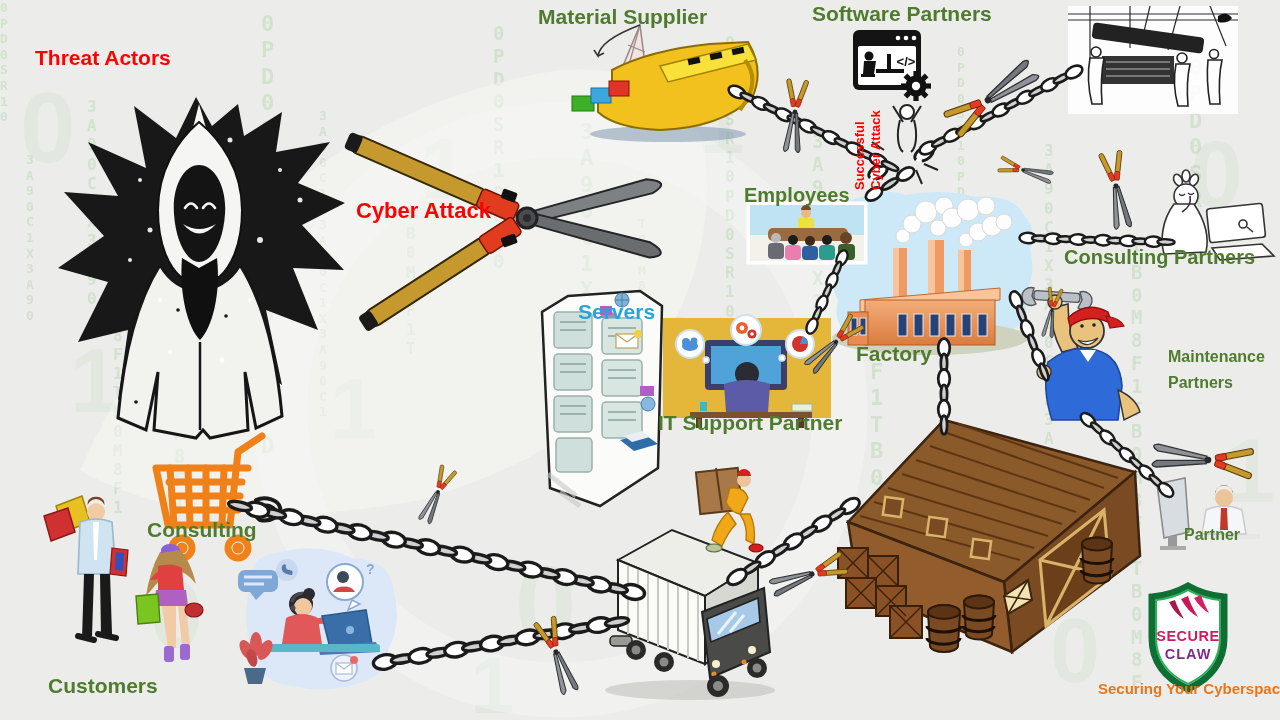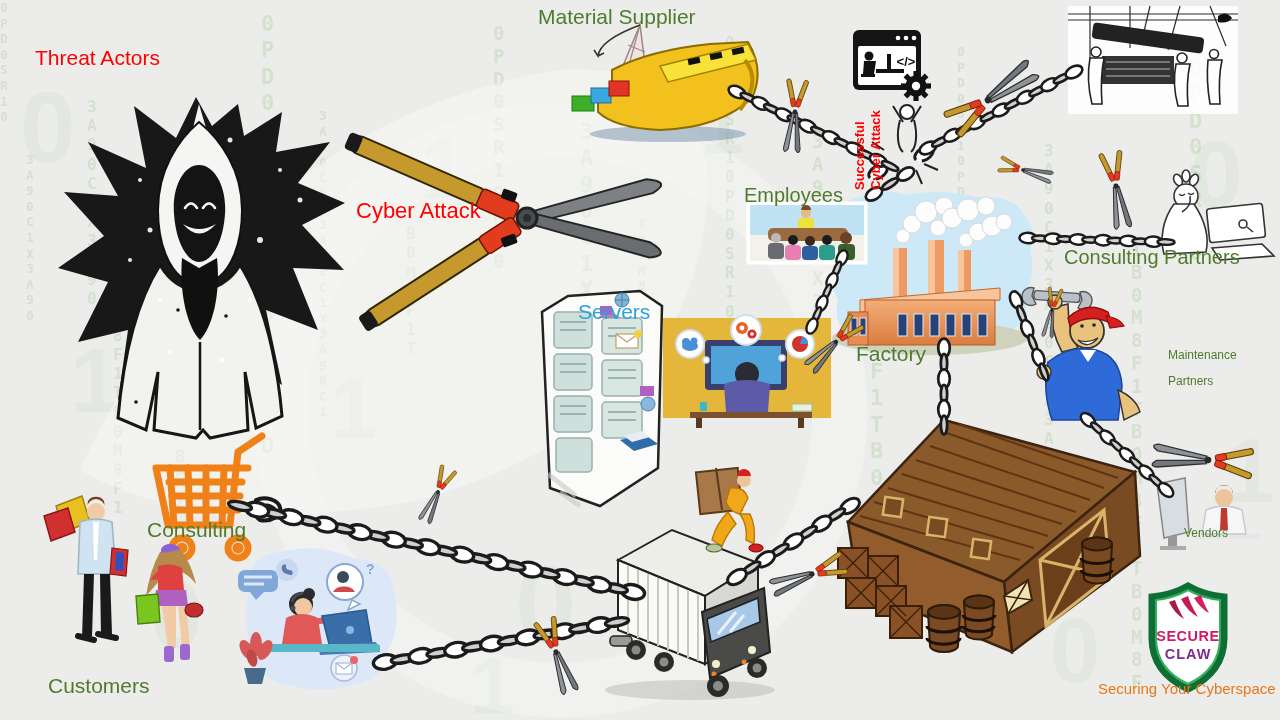--- a/index.html
+++ b/index.html
@@ -3,27 +3,27 @@
 <meta charset="utf-8">
 <style>
   html,body{margin:0;padding:0;background:#888;}
   #stage{position:relative;width:1280px;height:720px;overflow:hidden;
          background:#ecedea;font-family:"Liberation Sans",sans-serif;}
   #matrix-bg{position:absolute;inset:0;z-index:1;}
   .mcol{position:absolute;color:rgba(125,180,110,0.22);font-family:"DejaVu Sans Mono",monospace;
         white-space:pre-line;line-height:1.2;font-weight:bold;}
   .ghost{position:absolute;color:#9fc296;opacity:.12;font-weight:bold;}
   #scene{position:absolute;left:0;top:0;z-index:10;}
-  .lbl{position:absolute;font-weight:normal;white-space:nowrap;z-index:30;}
+  .lbl{position:absolute;font-weight:bold;white-space:nowrap;z-index:30;}
   .green{color:var(--green);}
   .red{color:var(--red);}
   .blue{color:var(--blue);text-align:center;}
   .orange{color:var(--orange);}
   .f21{font-size:21px;} .f20{font-size:20px;} .f22{font-size:22px;}
-  .f16{font-size:12px;} .f15{font-size:15px;}
+  .f16{font-size:16px;} .f15{font-size:15px;}
   #successful-wrap{position:absolute;left:852px;top:190px;z-index:30;
       transform:rotate(-90deg);transform-origin:left top;width:104px;}
   #successful-wrap div{font-size:13px;font-weight:bold;color:var(--red);line-height:1.2;white-space:nowrap;}
 </style>
 </head>
 <body>
 
 <div id="stage">
 
   <div id="matrix-bg">
@@ -962,27 +962,29 @@
         <use href="#shears-sym" transform="translate(1208 460) rotate(185) scale(1.1)"></use>
         <use href="#shears-sym" transform="translate(438 492) rotate(115) scale(0.65)"></use>
         <use href="#shears-sym" transform="translate(556 652) rotate(70) scale(0.85)"></use>
         <use href="#shears-sym" transform="translate(812 574) rotate(160) scale(0.85)"></use>
       </g>
   </svg>
 
   <div class="lbl red f21" style="left:35px;top:46px">Threat Actors</div>
   <div class="lbl red f22" style="left:356px;top:198px">Cyber Attack</div>
   <div class="lbl green f21" style="left:538px;top:5px">Material Supplier</div>
+  <div class="lbl green f21" style="left:812px;top:2px">Software Partners</div>
   <div id="successful-wrap">
     <div>Successful</div>
     <div>Cyber Attack</div>
   </div>
   <div class="lbl green f20" style="left:744px;top:184px">Employees</div>
   <div class="lbl green f20" style="left:1064px;top:246px">Consulting Partners</div>
   <div class="lbl green f21" style="left:856px;top:342px">Factory</div>
   <div class="lbl blue f21" style="left:578px;top:300px">Servers</div>
+  <div class="lbl green f21" style="left:658px;top:411px">IT Support Partner</div>
   <div class="lbl green f16" style="left:1168px;top:348px">Maintenance</div>
   <div class="lbl green f16" style="left:1168px;top:374px">Partners</div>
-  <div class="lbl green f16" style="left:1184px;top:526px">Vendors</div>
+  <div class="lbl green f16" style="left:1184px;top:526px">Partner</div>
   <div class="lbl green f21" style="left:147px;top:518px">Consulting</div>
   <div class="lbl green f21" style="left:48px;top:674px">Customers</div>
   <div class="lbl orange f15" style="left:1098px;top:680px">Securing Your Cyberspace</div>
 </div>
 
 </body></html>

